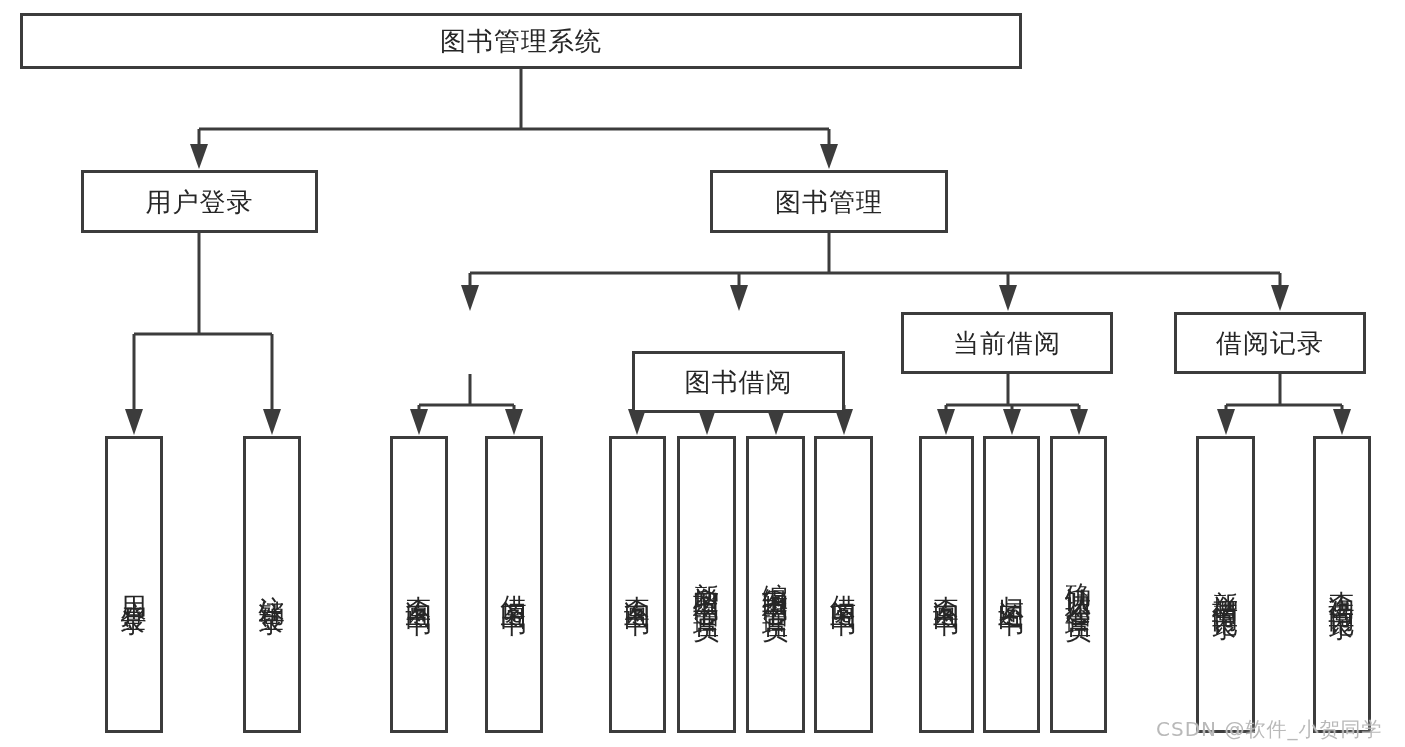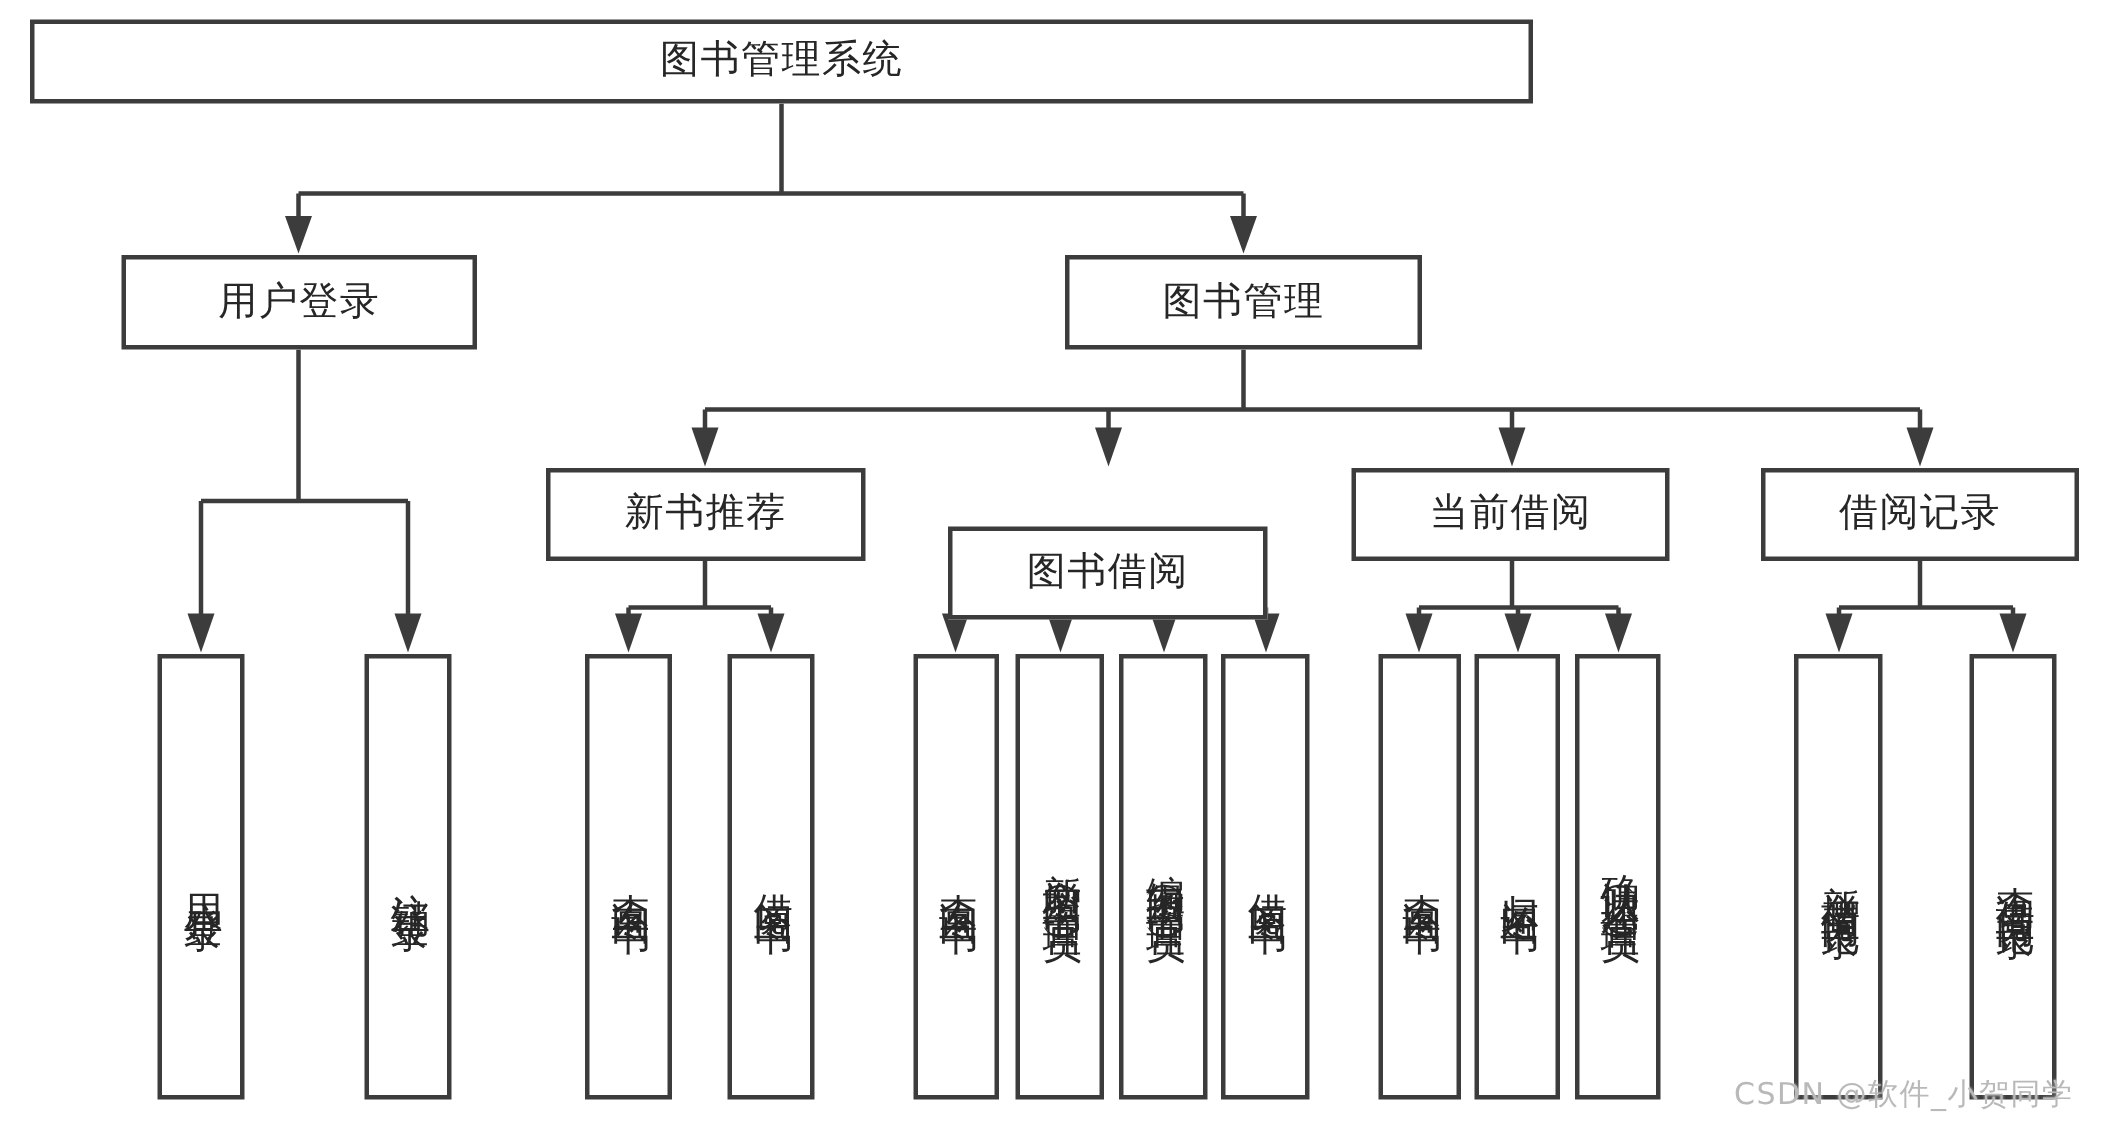--- a/index.html
+++ b/index.html
@@ -20,39 +20,38 @@
   .box{
     position:absolute;z-index:2;
     box-sizing:border-box;
     border:3px solid var(--line);
     background:#fff;
     display:flex;align-items:center;justify-content:center;
     color:var(--text);
     font-size:26px;
     letter-spacing:1px;
     line-height:1;
-    font-family:Liberation Mono, monospace;
   }
   .leaf{top:436px;height:297px;}
   .leaf .vtext{
     writing-mode:vertical-rl;
     text-orientation:mixed;
     letter-spacing:5px;
     white-space:nowrap;
   }
   
   .n-root{left:20px;top:13px;width:1002px;height:56px;}
   
   .n-l2-0{left:81px;top:170px;width:237px;height:63px;}
   .n-l2-1{left:710px;top:170px;width:238px;height:63px;}
   
   .n-l3-0{left:364px;top:312px;width:213px;height:62px;}
   .n-l3-1{left:632px;top:312px;width:213px;height:62px;margin-top:39px;}
   .n-l3-2{left:901px;top:312px;width:212px;height:62px;}
-  .n-l3-3{left:1174px;top:312px;width:212px;height:62px;}
+  .n-l3-3{left:1174px;top:312px;width:192px;height:62px;}
   
   .lf-0{left:105px;width:58px;}
   .lf-1{left:243px;width:58px;}
   .lf-2{left:390px;width:58px;}
   .lf-3{left:485px;width:58px;}
   .lf-4{left:609px;width:57px;}
   .lf-5{left:677px;width:59px;}
   .lf-6{left:746px;width:59px;}
   .lf-7{left:814px;width:59px;}
   .lf-8{left:919px;width:55px;}
@@ -129,23 +128,20 @@
     <span>图书管理系统</span>
   </div>
 
   <div class="box n-l2-0">
     <span>用户登录</span>
   </div>
   <div class="box n-l2-1">
     <span>图书管理</span>
   </div>
 
-  <div class="box n-l3-0">
-    <span>新书推荐</span>
-  </div>
   <div class="box n-l3-1">
     <span>图书借阅</span>
   </div>
   <div class="box n-l3-2">
     <span>当前借阅</span>
   </div>
   <div class="box n-l3-3">
     <span>借阅记录</span>
   </div>
 

